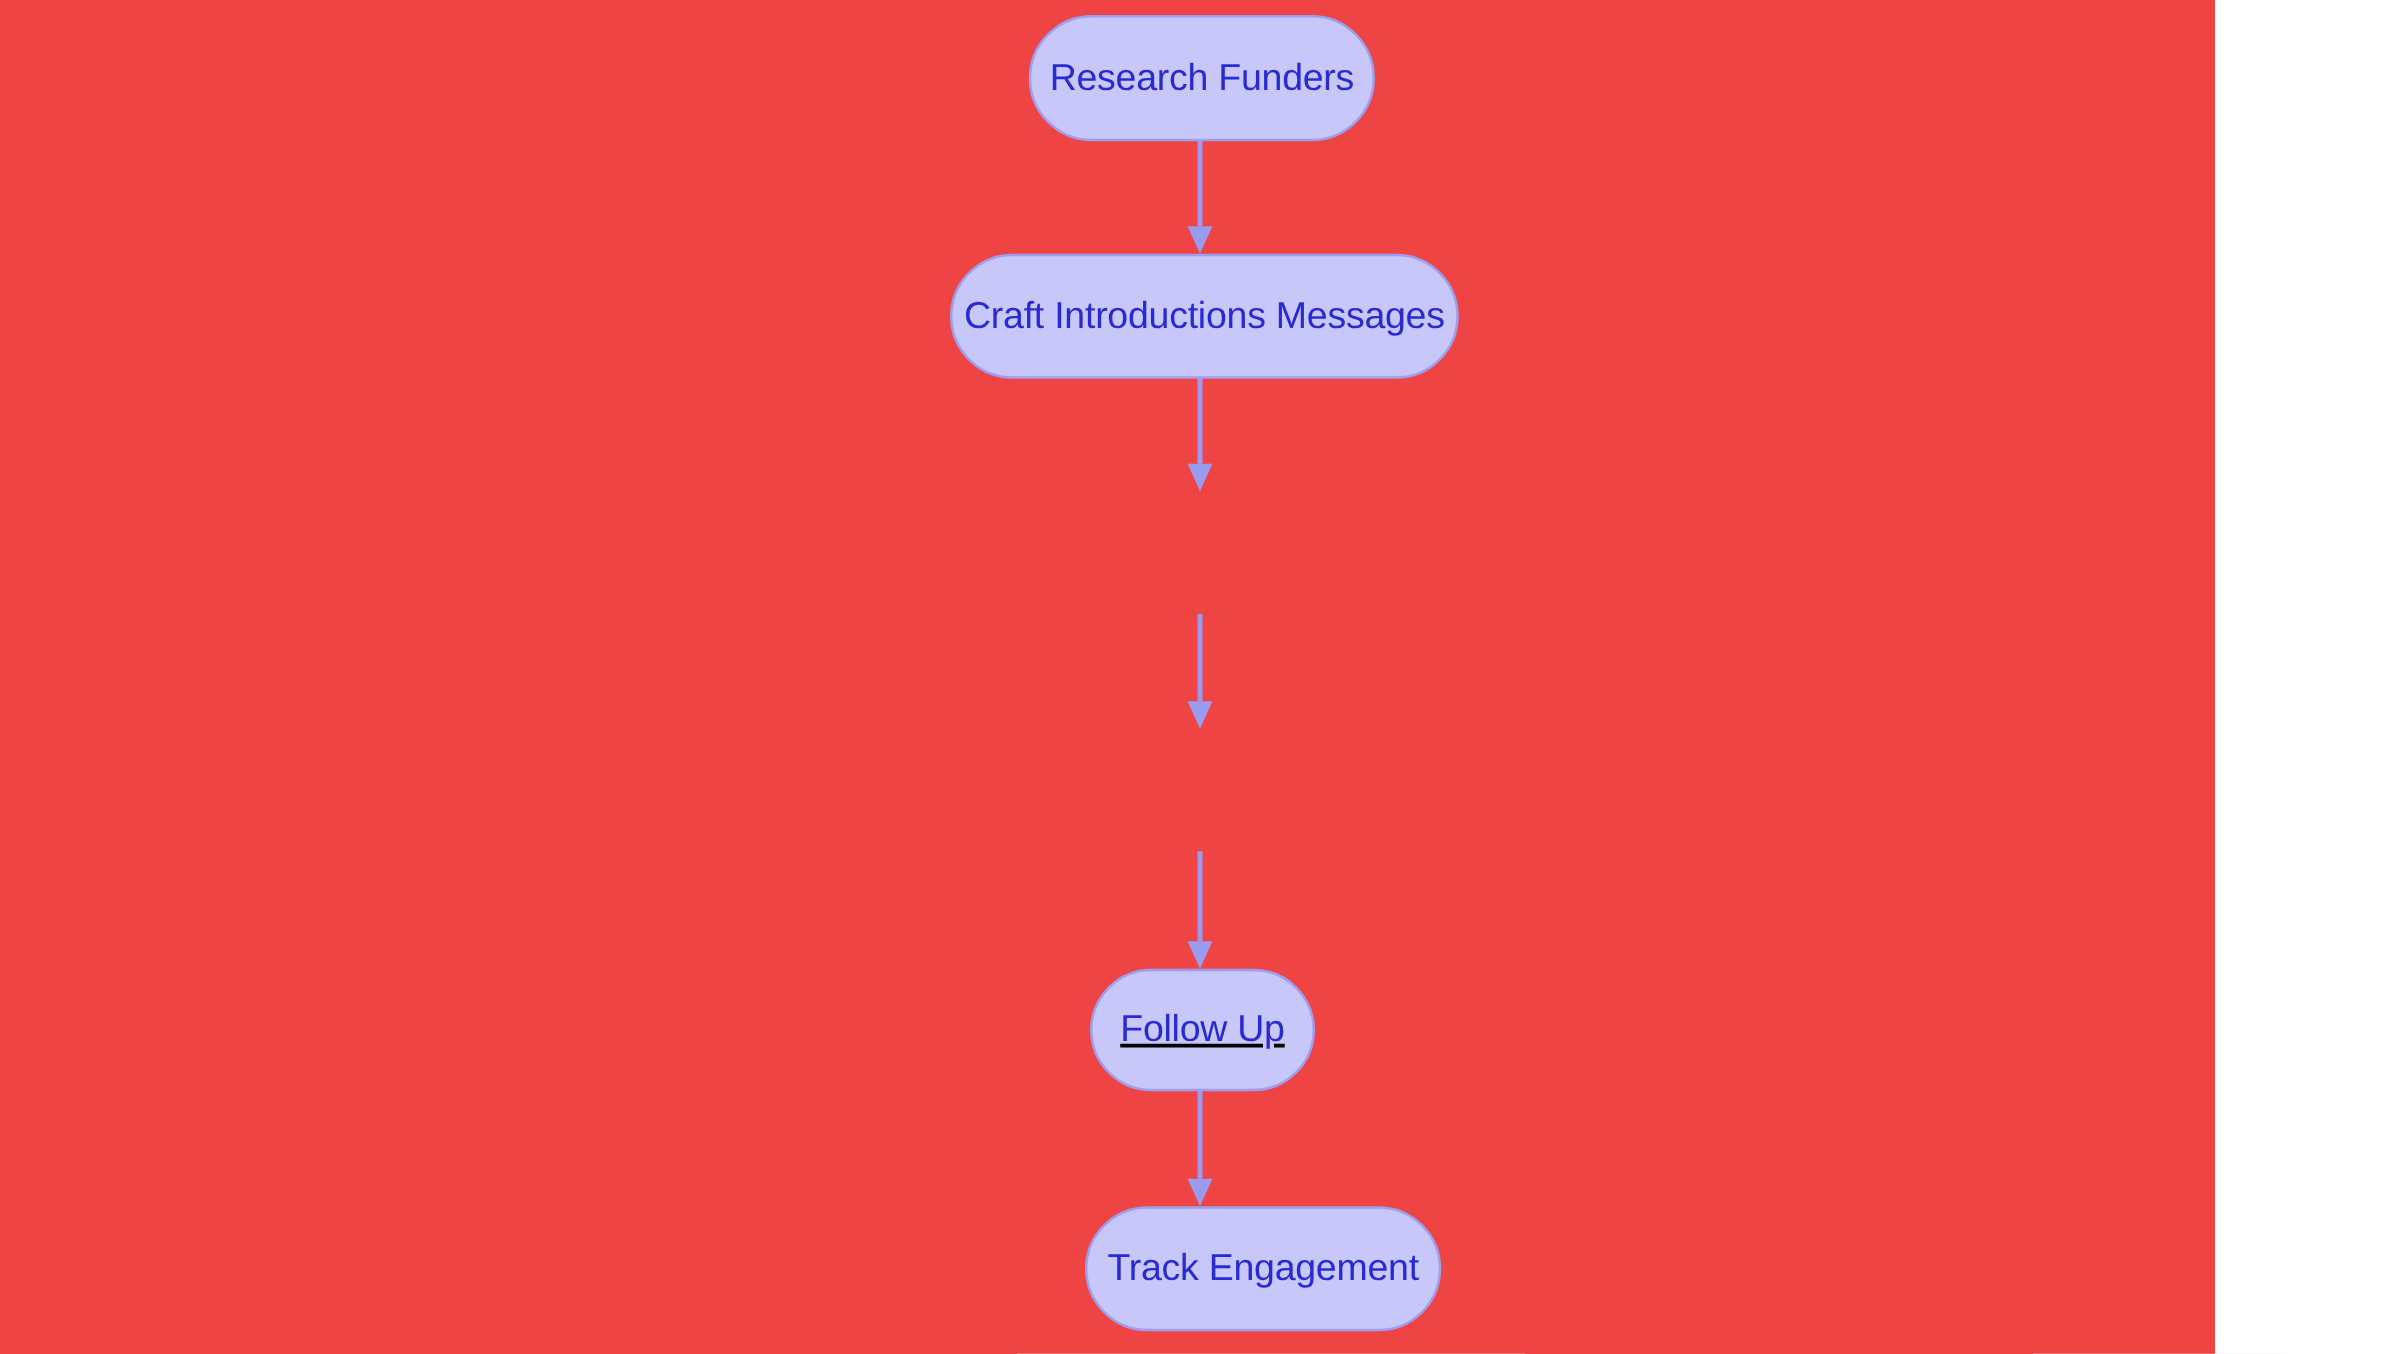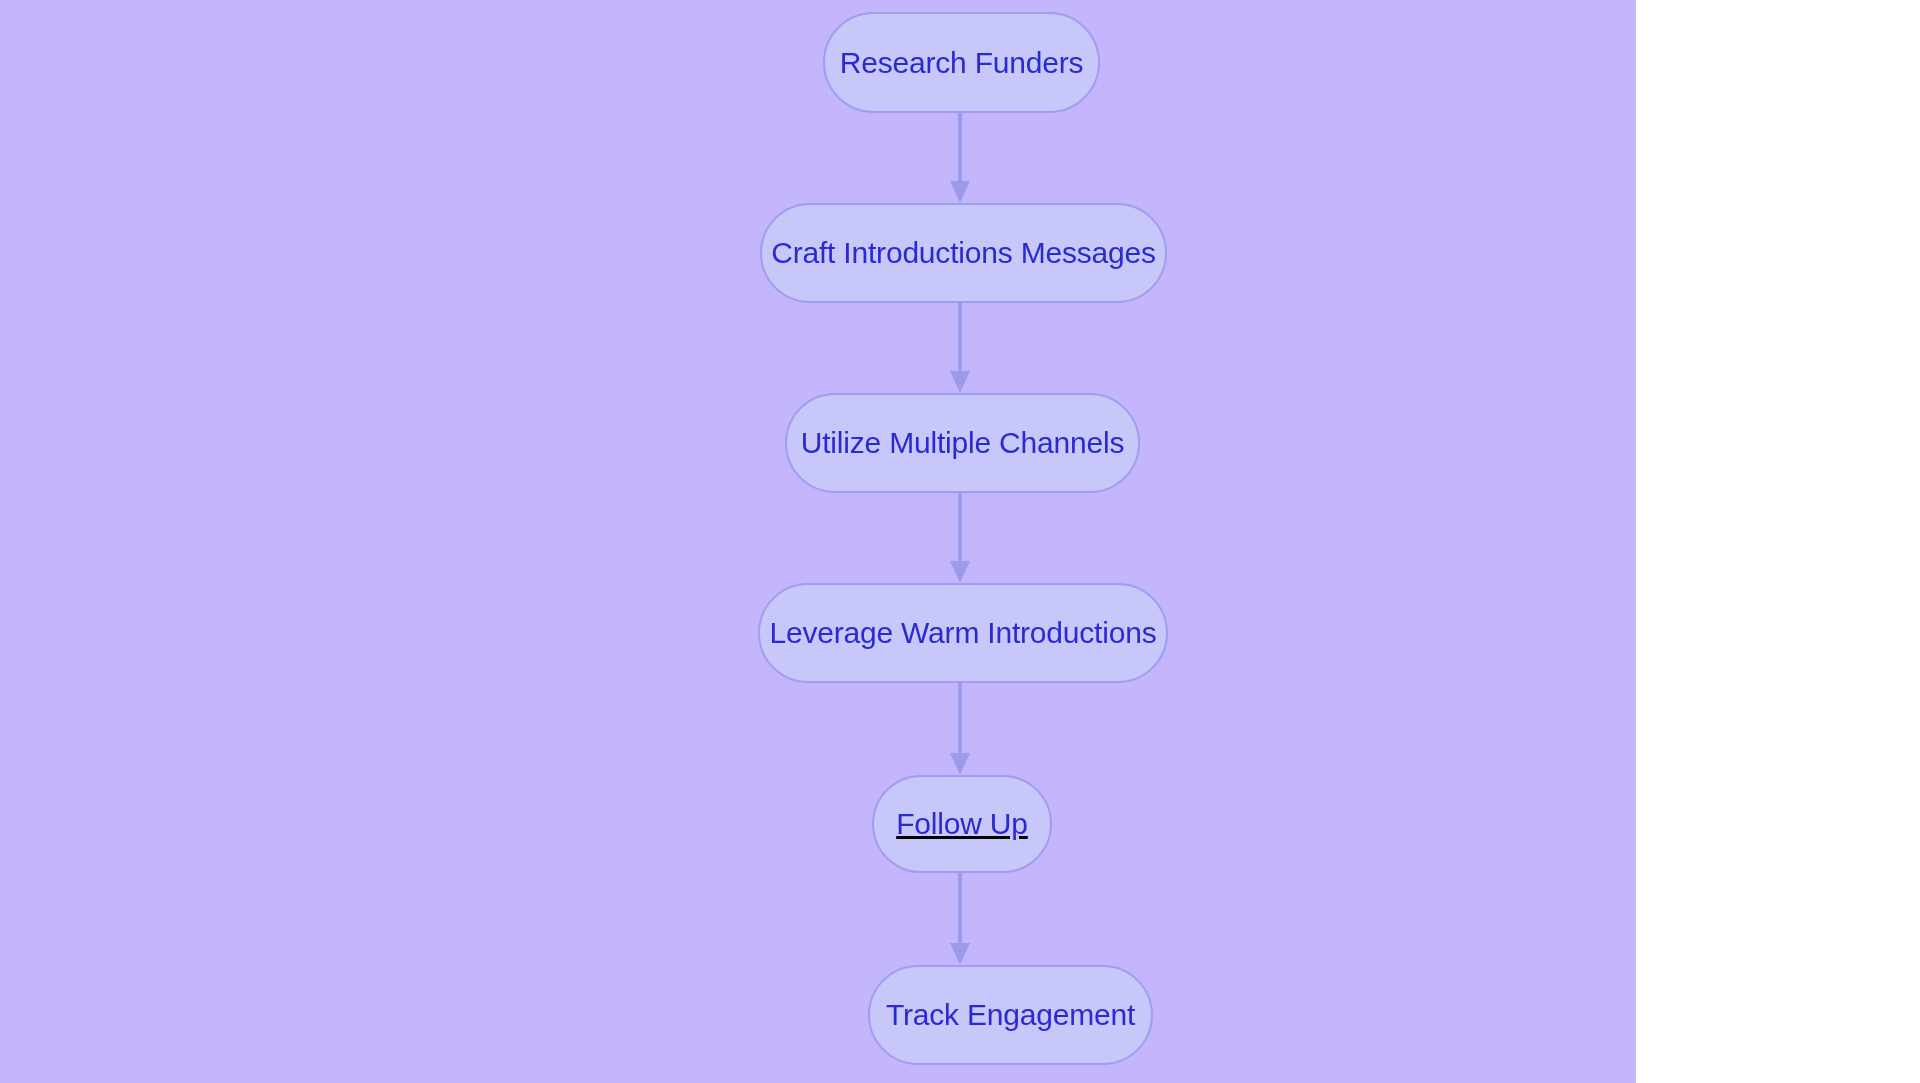--- a/index.html
+++ b/index.html
@@ -10,23 +10,23 @@
   }
   body {
     width: 1920px;
     height: 1083px;
     overflow: hidden;
     font-family: "Liberation Sans", "DejaVu Sans", sans-serif;
   }
 
   #flow-canvas {
     position: relative;
-    width: 1636px;
+    width: 1772px;
     height: 1083px;
-    background: #c4b5fd;
+    background: #ef4444;
     text-align: center;
   }
 
   
   .node {
     position: absolute;
     box-sizing: border-box;
     display: flex;
     align-items: center;
     justify-content: center;
@@ -86,34 +86,28 @@
     <span class="node-label">Craft Introductions Messages</span>
   </div>
 
   <div class="connector conn-2">
     <svg width="20" height="92" viewBox="0 0 20 92" xmlns="http://www.w3.org/2000/svg">
       <line x1="10" y1="0" x2="10" y2="70" stroke="#9a9aee" stroke-width="4"></line>
       <polygon points="0,70 20,70 10,92" fill="#9a9aee"></polygon>
     </svg>
   </div>
 
-  <div class="node node-3">
-    <span class="node-label">Utilize Multiple Channels</span>
-  </div>
 
   <div class="connector conn-3">
     <svg width="20" height="92" viewBox="0 0 20 92" xmlns="http://www.w3.org/2000/svg">
       <line x1="10" y1="0" x2="10" y2="70" stroke="#9a9aee" stroke-width="4"></line>
       <polygon points="0,70 20,70 10,92" fill="#9a9aee"></polygon>
     </svg>
   </div>
 
-  <div class="node node-4">
-    <span class="node-label">Leverage Warm Introductions</span>
-  </div>
 
   <div class="connector conn-4">
     <svg width="20" height="94" viewBox="0 0 20 94" xmlns="http://www.w3.org/2000/svg">
       <line x1="10" y1="0" x2="10" y2="72" stroke="#9a9aee" stroke-width="4"></line>
       <polygon points="0,72 20,72 10,94" fill="#9a9aee"></polygon>
     </svg>
   </div>
 
   <div class="node node-5">
     <span class="node-label">Follow Up</span>

